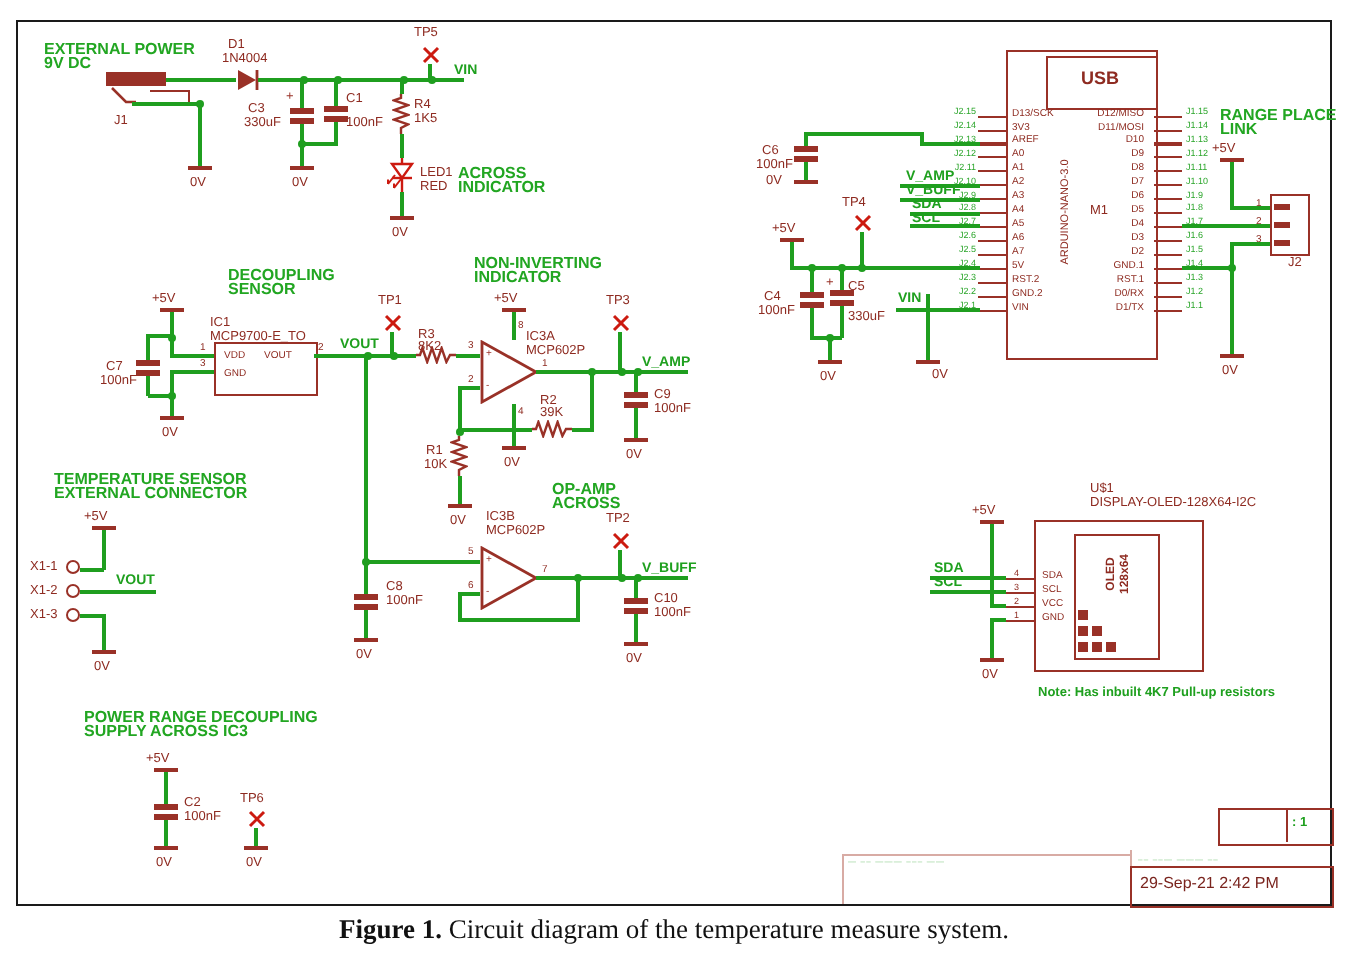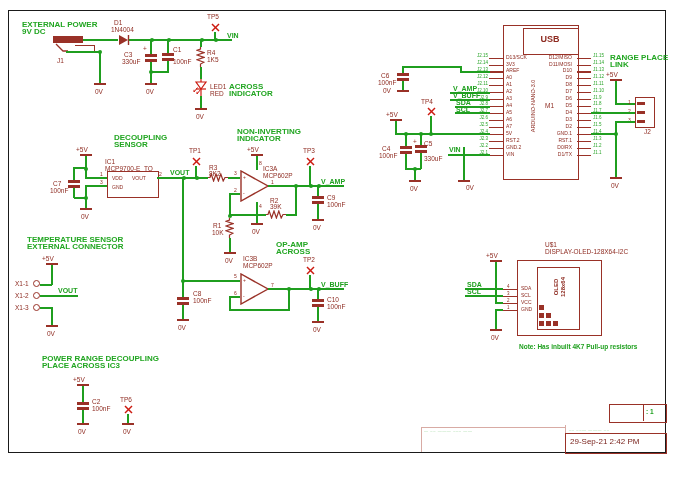--- a/index.html
+++ b/index.html
@@ -301,21 +301,21 @@
     <div class="wh" style="left:40px;top:295px;width:38px"></div>
     <div class="g" style="left:58px;top:287px">VOUT</div>
     <div class="wh" style="left:40px;top:307px;width:12px"></div>
     <div class="wv" style="left:51px;top:307px;height:18px"></div>
     <div class="gnd" style="left:46px;top:325px"></div>
     <div class="t" style="left:47px;top:330px">0V</div>
   </div>
 
   <div>
     <div class="st" style="left:42px;top:355px">POWER RANGE DECOUPLING</div>
-    <div class="st" style="left:42px;top:362px">PLACE ACROSS IC3</div>
+    <div class="st" style="left:42px;top:362px">SUPPLY ACROSS IC3</div>
     <div class="t" style="left:73px;top:376px">+5V</div>
     <div class="vbar" style="left:77px;top:384px"></div>
     <div class="wv" style="left:82px;top:386px;height:16px"></div>
     <div class="cp" style="left:77px;top:402px"></div>
     <div class="cp" style="left:77px;top:407px"></div>
     <div class="wv" style="left:82px;top:410px;height:13px"></div>
     <div class="gnd" style="left:77px;top:423px"></div>
     <div class="t" style="left:78px;top:428px">0V</div>
     <div class="t" style="left:92px;top:398px">C2</div>
     <div class="t" style="left:92px;top:405px">100nF</div>
@@ -666,13 +666,16 @@
     <div class="g" style="left:646px;top:408px;font-size:6.5px">: 1</div>
     <div class="lite" style="left:421px;top:427px;width:144px;height:1px"></div>
     <div class="lite" style="left:421px;top:427px;width:1px;height:25px"></div>
     <div class="lite" style="left:565px;top:425px;width:1px;height:8px"></div>
     <div class="faint" style="left:424px;top:428px">— –– ——— ––– ——</div>
     <div class="faint" style="left:569px;top:427px">–– ––— ——— ––</div>
     <div class="datebox" style="left:565px;top:433px;width:100px;height:19px"></div>
     <div id="datetext">29-Sep-21 2:42 PM</div>
   </div>
 
+  <div id="caption">
+    <b>Figure 1.</b><span> Circuit diagram of the temperature measure system.</span>
+  </div>
 </div>
 
 </body></html>

